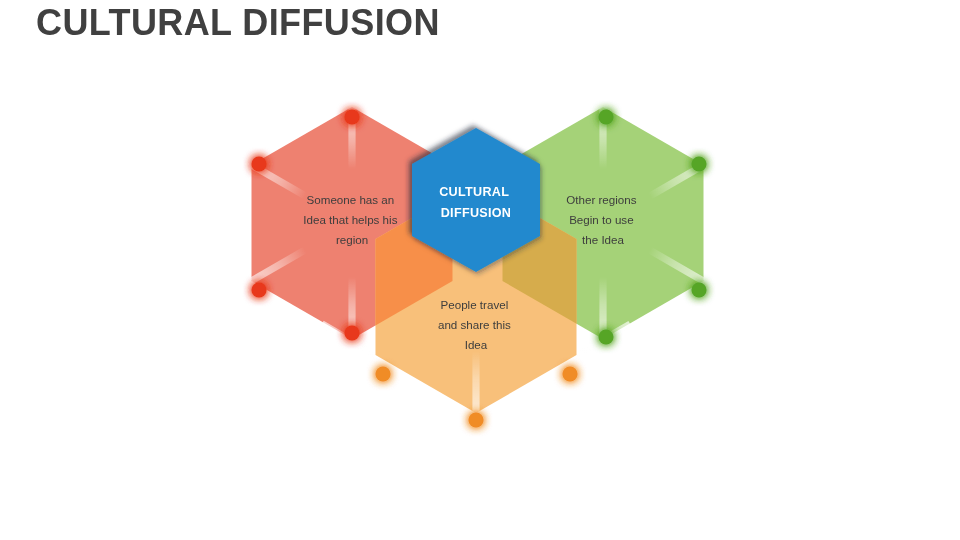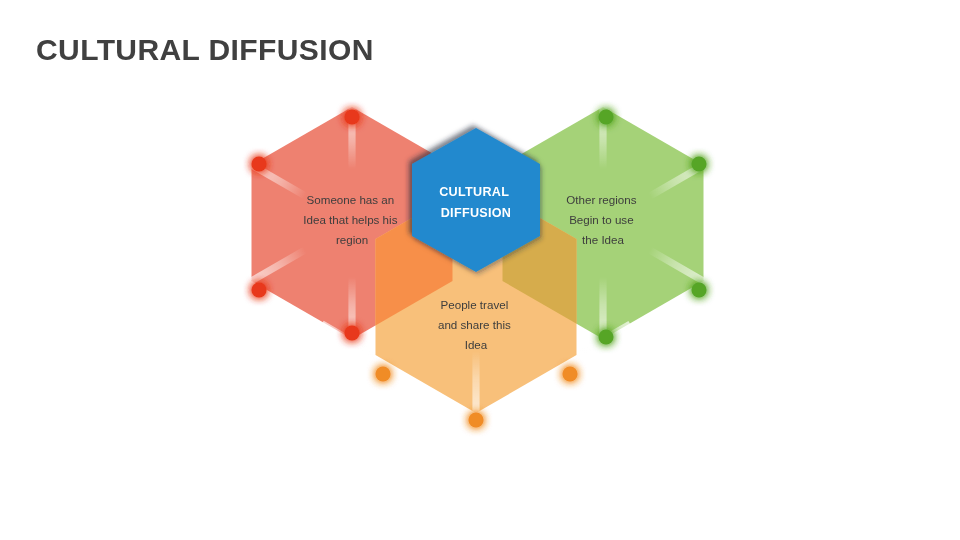--- a/index.html
+++ b/index.html
@@ -17,23 +17,23 @@
   #slide {
     position: absolute;
     inset: 0;
     width: 960px;
     height: 540px;
     background: #ffffff;
   }
   #page-title {
     position: absolute;
     left: 36px;
-    top: 32px;
+    top: 1px;
     font-family: "Liberation Sans", sans-serif;
-    font-size: 30px;
+    font-size: 36px;
     font-weight: bold;
     letter-spacing: 0.4px;
     color: #404040;
     white-space: nowrap;
     line-height: 1.2;
   }
   #diagram {
     position: absolute;
     left: 0;
     top: 0;

